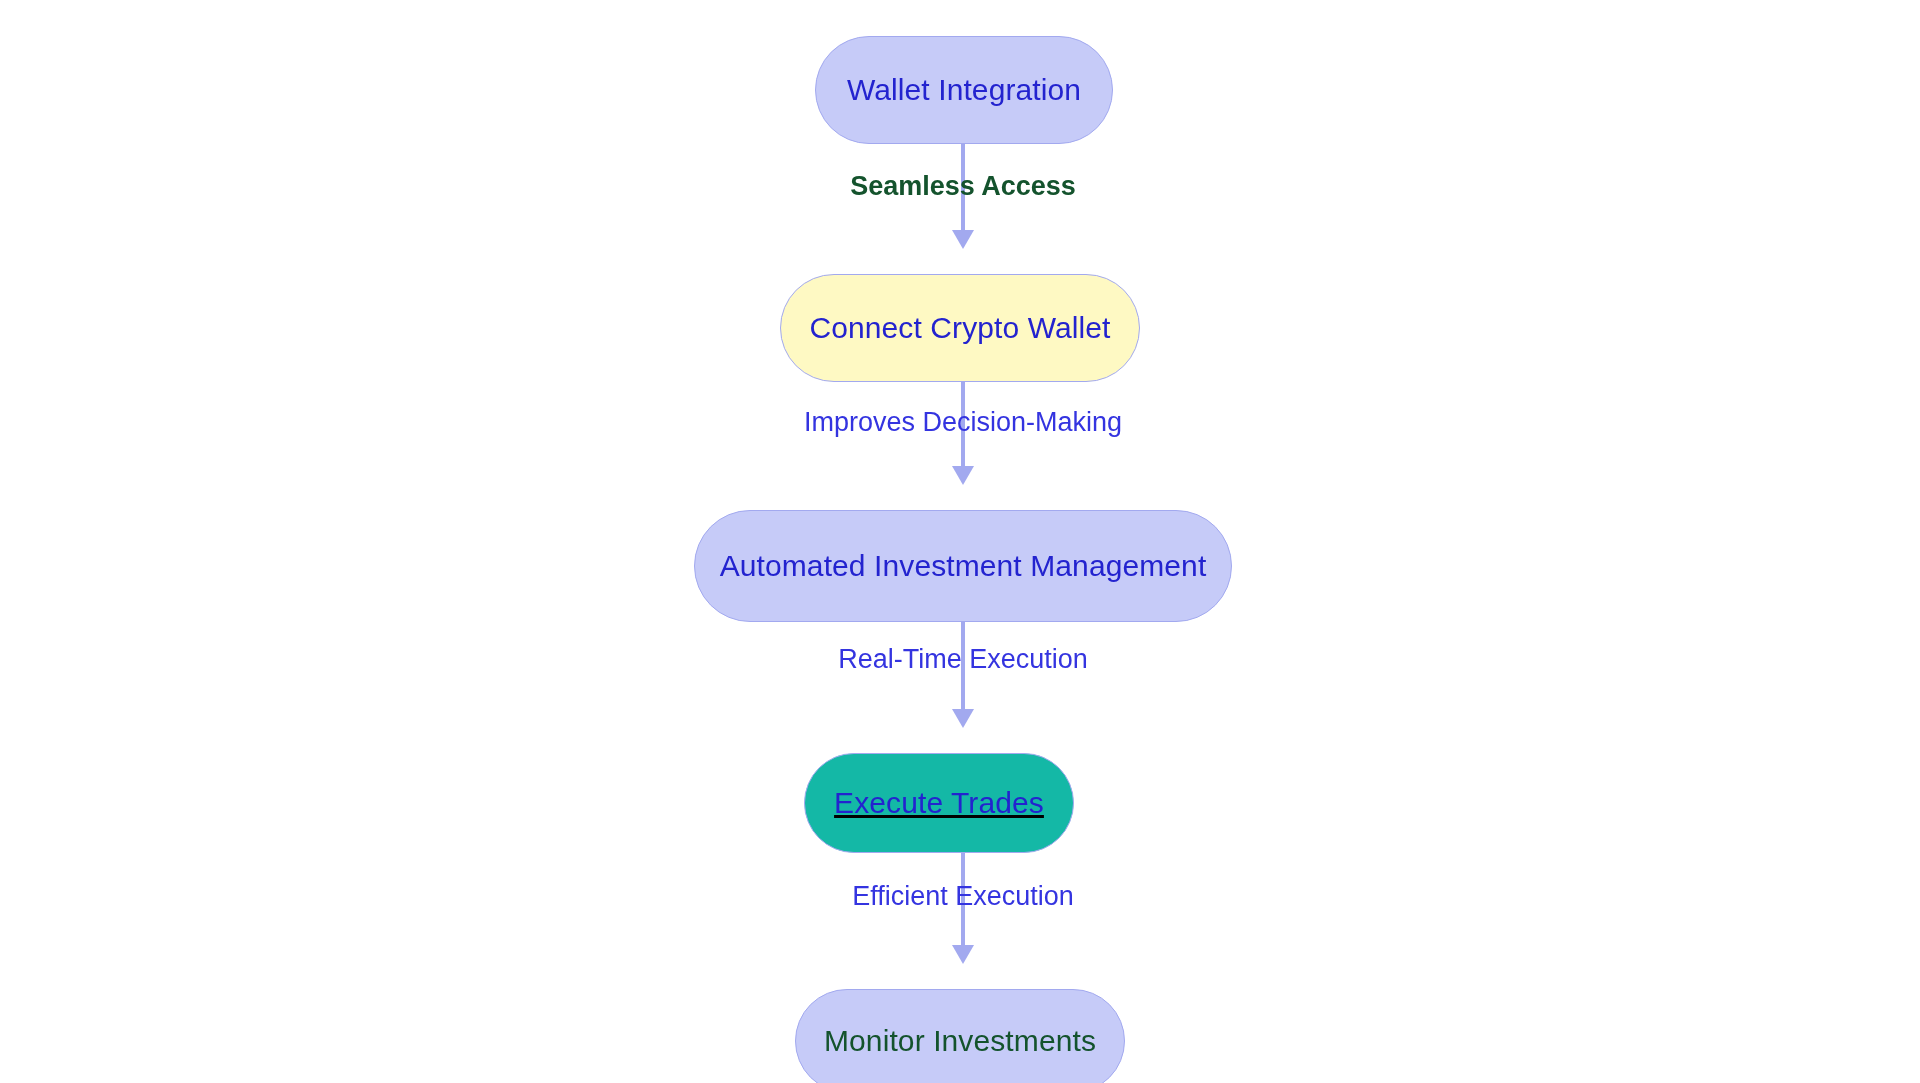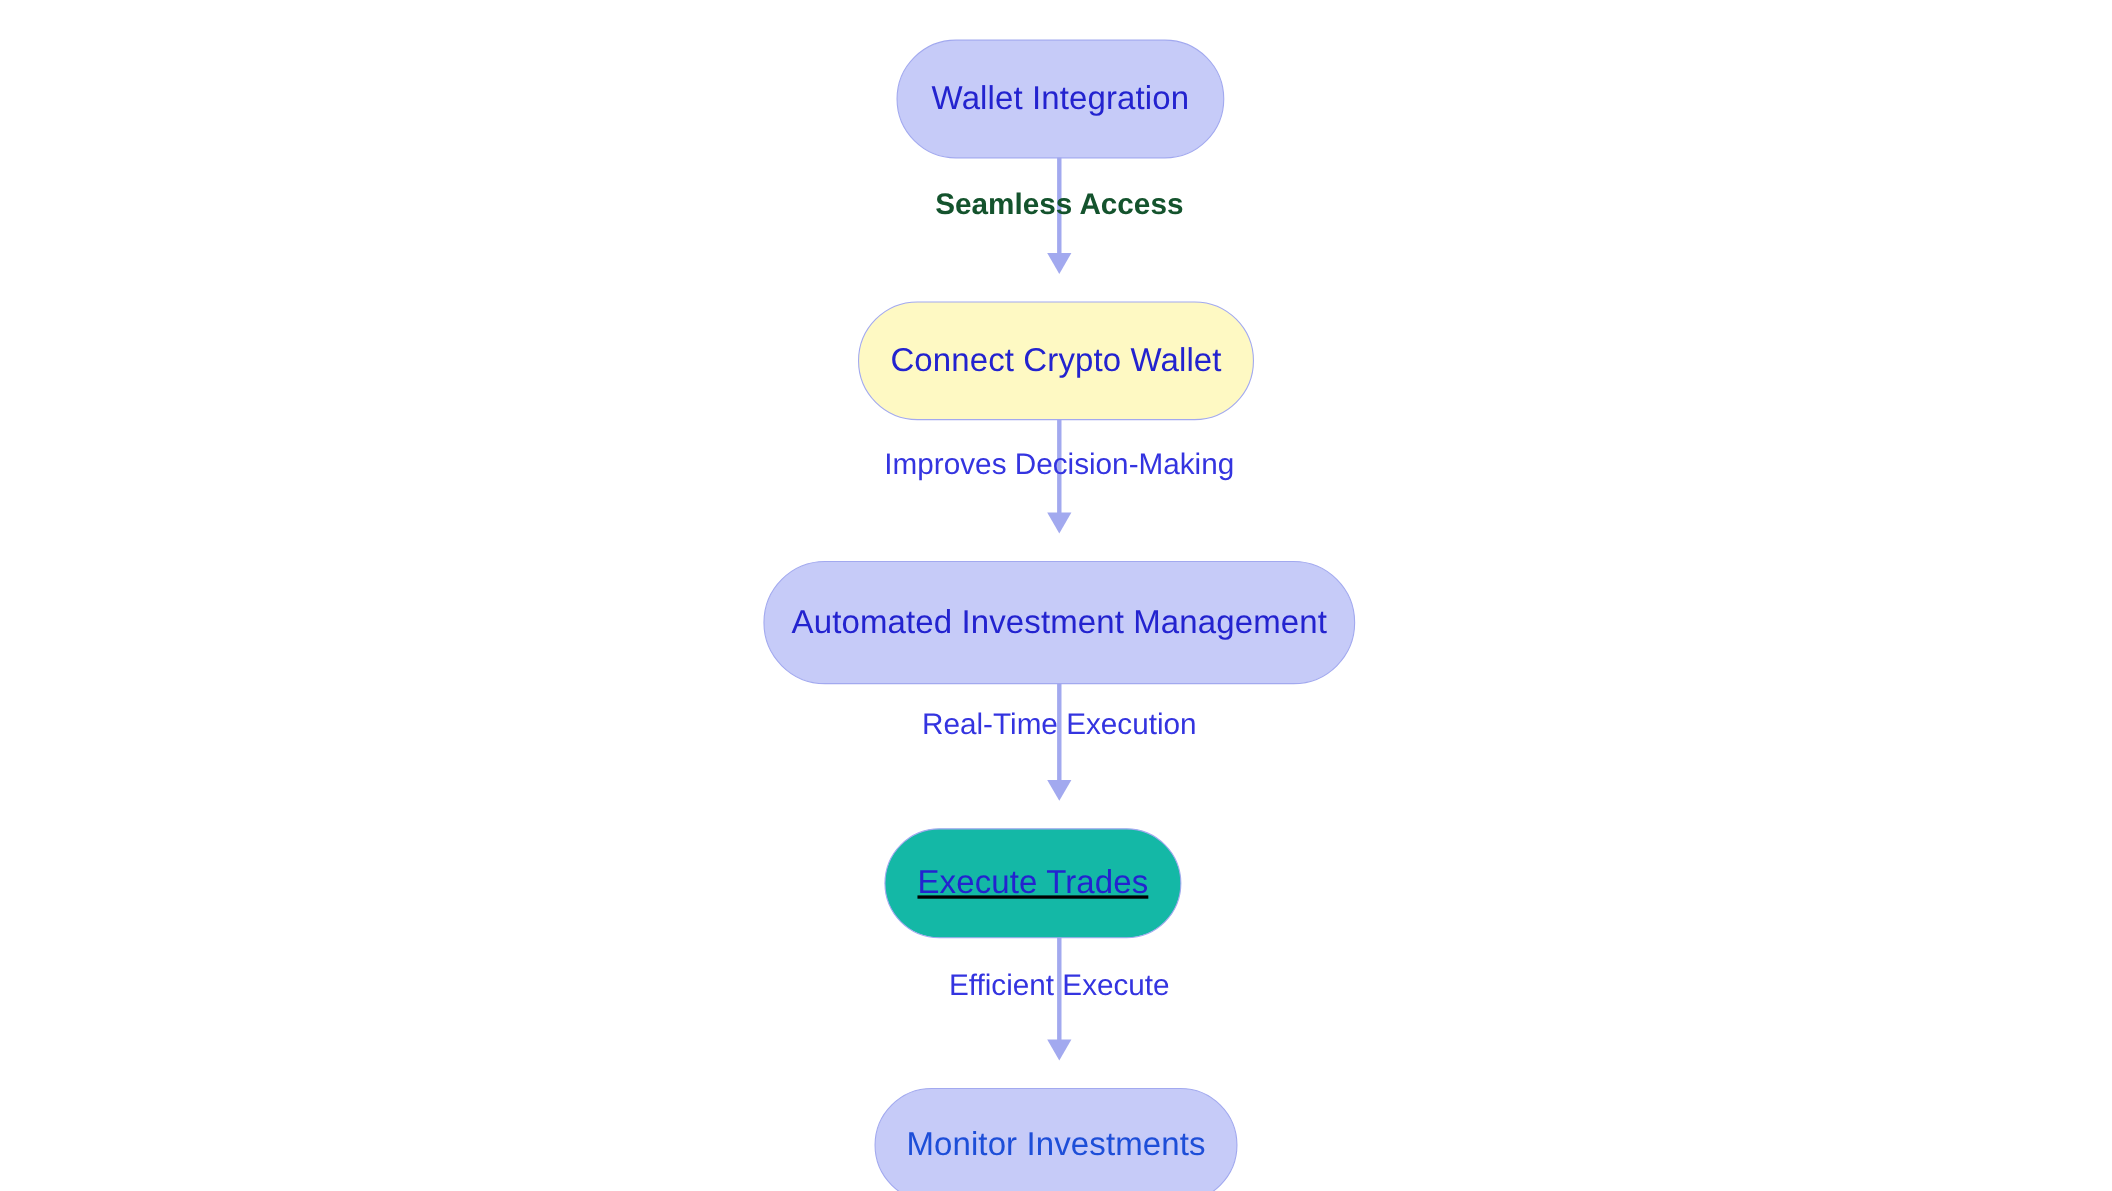--- a/index.html
+++ b/index.html
@@ -105,21 +105,21 @@
       <div class="node" style="left: 780px; top: 248px; width: 360px; height: 108px; background: #fef9c3; border-color: rgb(162, 169, 239);">
         <span class="node-label" style="color: rgb(35, 35, 207);">Connect Crypto Wallet</span>
       </div>
       <div class="node" style="left: 694px; top: 484px; width: 538px; height: 112px; background: rgb(198, 203, 248); border-color: rgb(162, 169, 239);">
         <span class="node-label" style="color: rgb(35, 35, 207); text-align: right;">Automated Investment Management</span>
       </div>
       <div class="node" style="left: 804px; top: 727px; width: 270px; height: 100px; background: #14b8a6; border-color: rgb(162, 169, 239); text-decoration: underline;">
         <span class="node-label" style="color: rgb(35, 35, 207);">Execute Trades</span>
       </div>
       <div class="node" style="left: 795px; top: 963px; width: 330px; height: 104px; background: rgb(198, 203, 248); border-color: rgb(162, 169, 239);">
-        <span class="node-label" style="color: #1d4ed8;">Monitor Investments</span>
+        <span class="node-label" style="color: #14532d;">Monitor Investments</span>
       </div>
     </div>
 
 <div class="edge-label" style="left: 963px; top: 186px; color: #14532d; font-weight: bold;">Seamless Access</div>
     <div class="edge-label" style="left: 963px; top: 422px; color: rgb(52, 52, 224); text-align: right;">Improves Decision-Making</div>
     <div class="edge-label" style="left: 963px; top: 659px; color: rgb(52, 52, 224);">Real-Time Execution</div>
-    <div class="edge-label" style="left: 963px; top: 896px; color: rgb(52, 52, 224);">Efficient Execute</div>
+    <div class="edge-label" style="left: 963px; top: 896px; color: rgb(52, 52, 224);">Efficient Execution</div>
   </div>
 
 </body></html>

